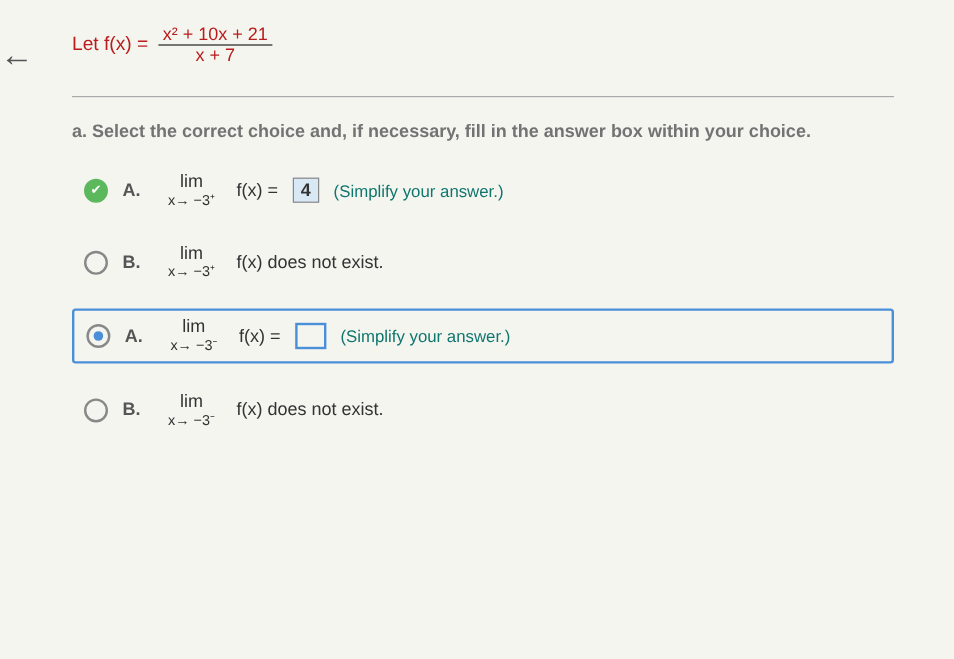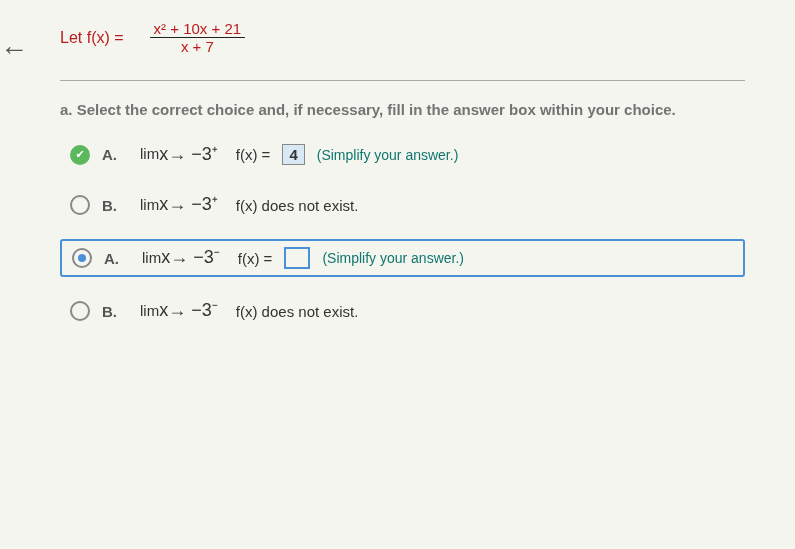--- a/index.html
+++ b/index.html
@@ -31,21 +31,21 @@
     font-size: 16px;
     color: #b91c1c;
     margin-bottom: 25px;
     flex-wrap: wrap;
   }
   .fraction {
     display: inline-flex;
     flex-direction: column;
     align-items: center;
     vertical-align: middle;
-    margin: 0 18px;
+    margin: 0 0;
     text-align: center;
   }
   .fraction .num {
     padding: 0 4px;
     border-bottom: 1.5px solid #222;
     font-size: 15px;
   }
   .fraction .den {
     padding: 0 4px;
     font-size: 15px;
@@ -99,30 +99,30 @@
     background: #4a90d9;
     border-radius: 50%;
   }
   .choice-label {
     font-weight: bold;
     color: #555;
     width: 20px;
   }
   .limit-block {
     display: inline-flex;
-    flex-direction: row;
+    flex-direction: column;
     align-items: center;
     margin: 0 6px;
     line-height: 1.1;
   }
   .limit-block .top {
     font-size: 15px;
   }
   .limit-block .bottom {
-    font-size: 18px;
+    font-size: 12px;
   }
   .answer-filled {
     background: #d9e8f5;
     padding: 1px 6px;
     border: 1px solid #888;
     font-weight: bold;
   }
   .answer-empty {
     display: inline-block;
     width: 22px;

